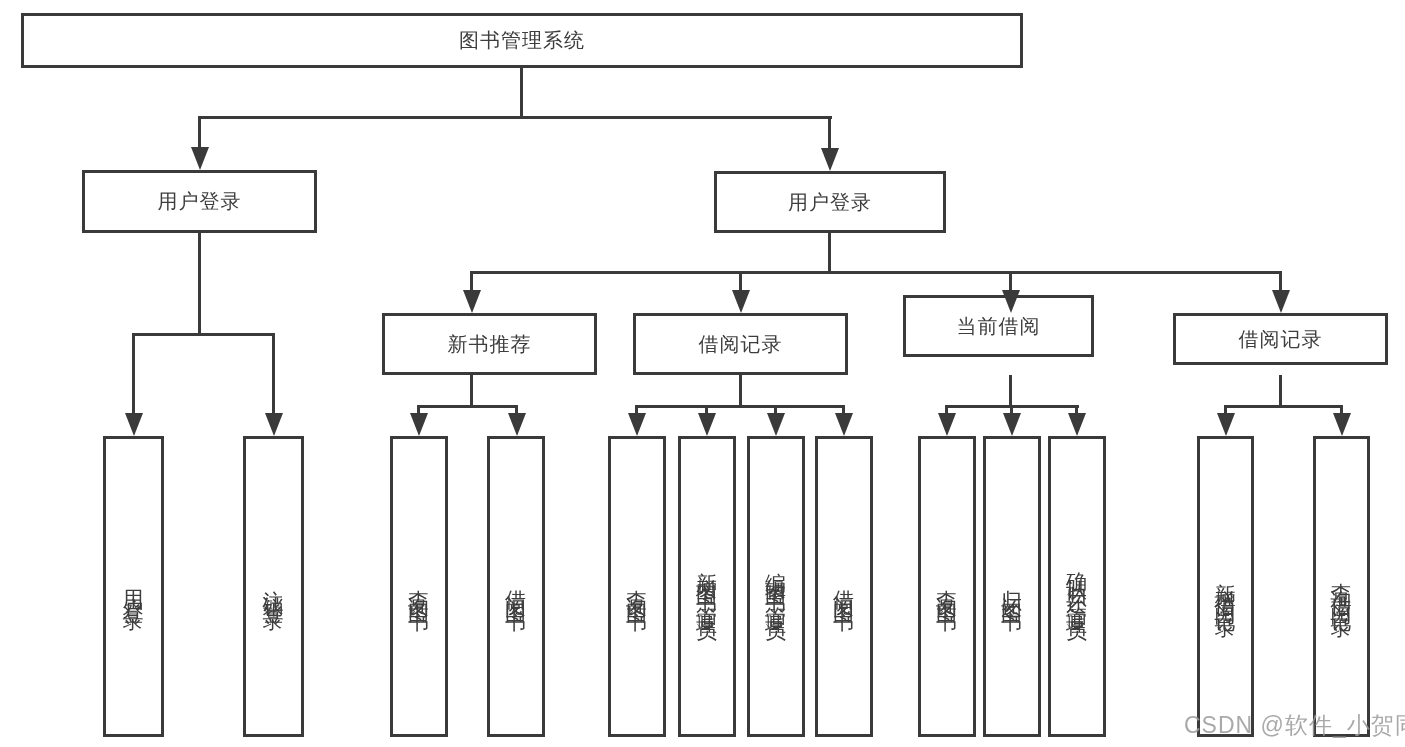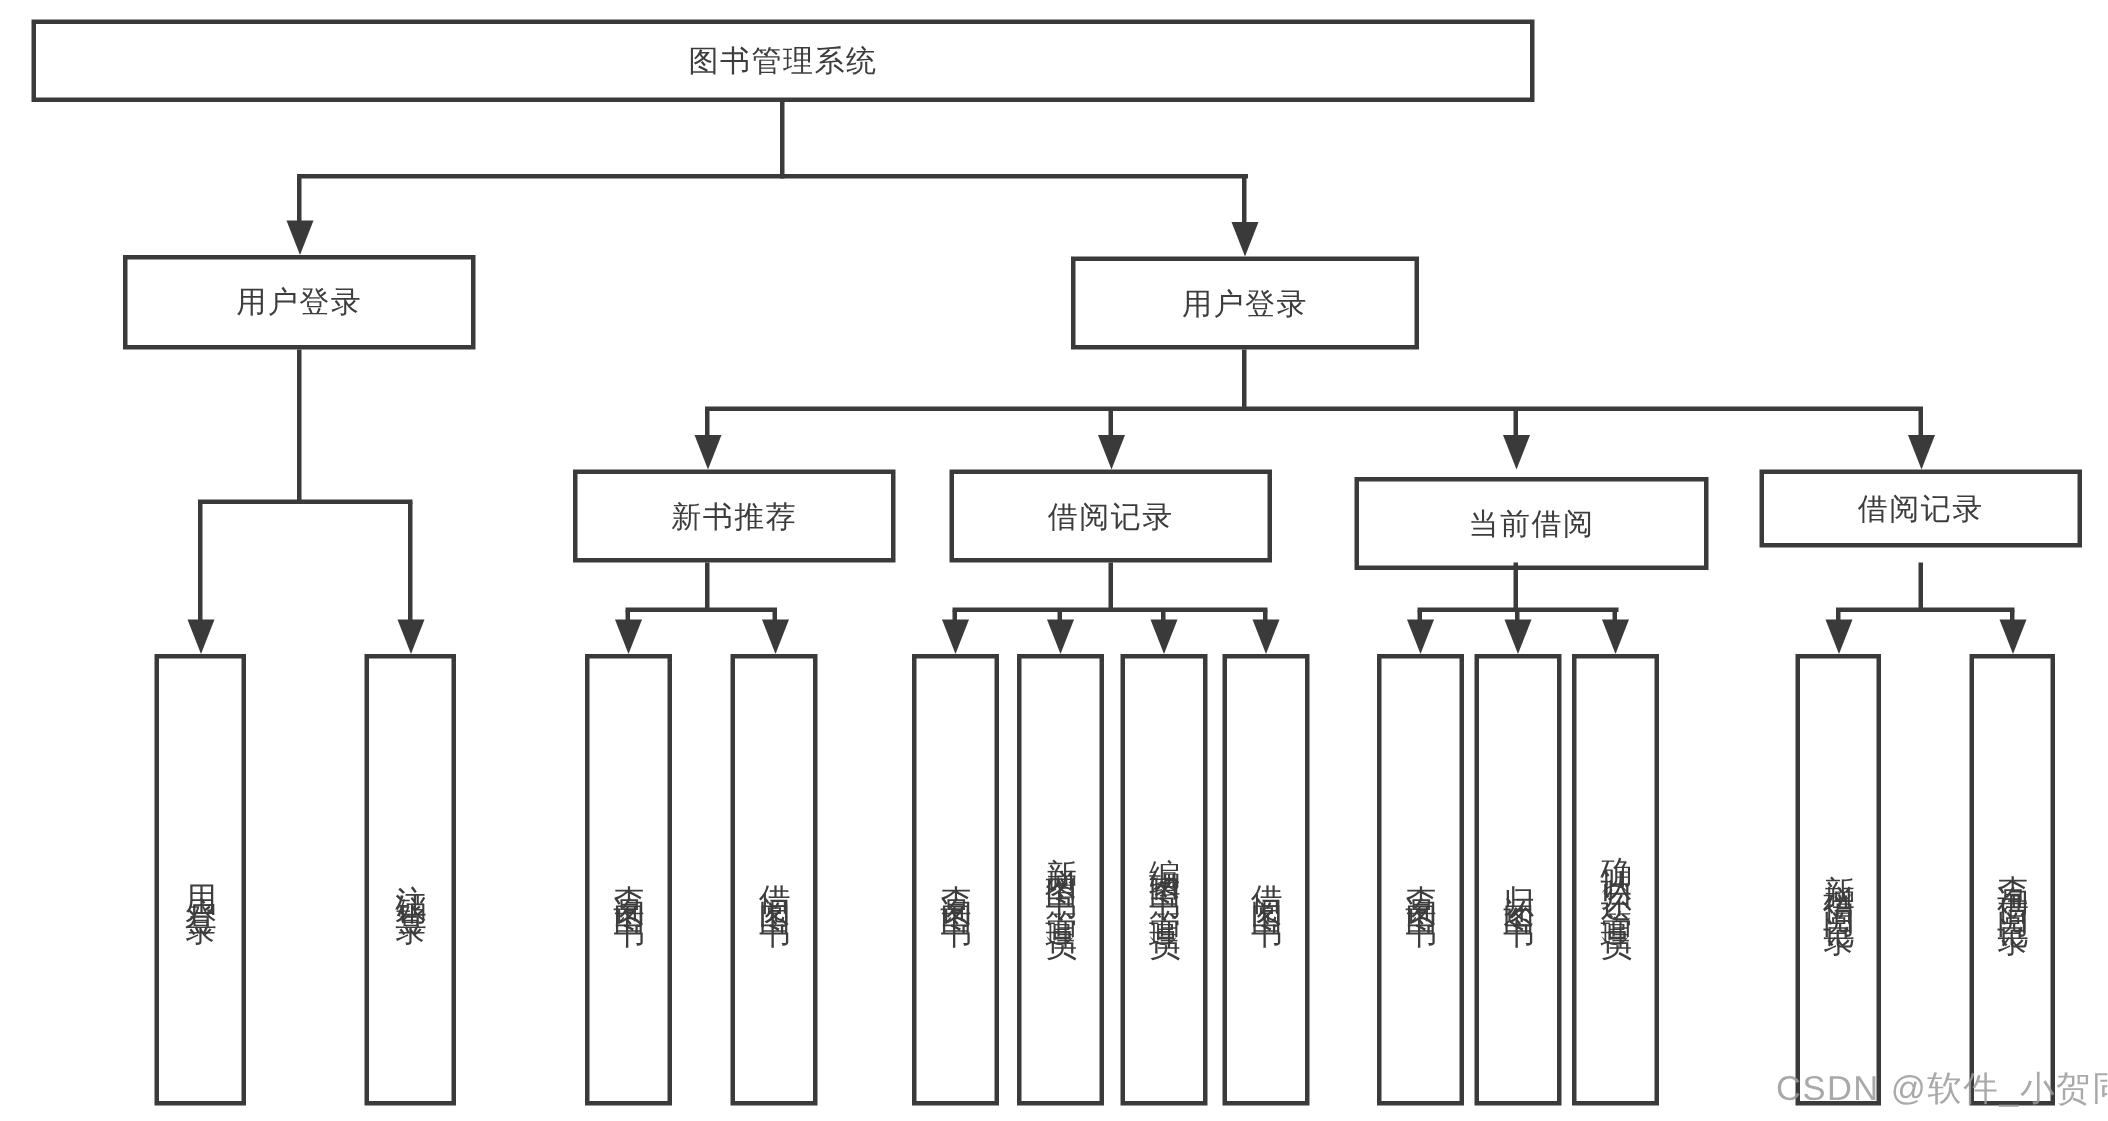--- a/index.html
+++ b/index.html
@@ -47,21 +47,21 @@
   <div class="node" style="left:714px;top:171px;width:232px;height:62px">
     <span>用户登录</span>
   </div>
 
   <div class="node" style="left:382px;top:313px;width:215px;height:62px">
     <span>新书推荐</span>
   </div>
   <div class="node" style="left:633px;top:313px;width:215px;height:62px">
     <span>借阅记录</span>
   </div>
-  <div class="node" style="left:903px;top:318px;width:236px;height:62px">
+  <div class="node" style="left:903px;top:295px;width:191px;height:62px">
     <span>当前借阅</span>
   </div>
   <div class="node" style="left:1173px;top:313px;width:215px;height:52px">
     <span>借阅记录</span>
   </div>
 
   <div class="node leaf" style="left:103px;top:436px;width:61px;height:301px">
     <span class="vtext">用户登录</span>
   </div>
   <div class="node leaf" style="left:243px;top:436px;width:61px;height:301px">

